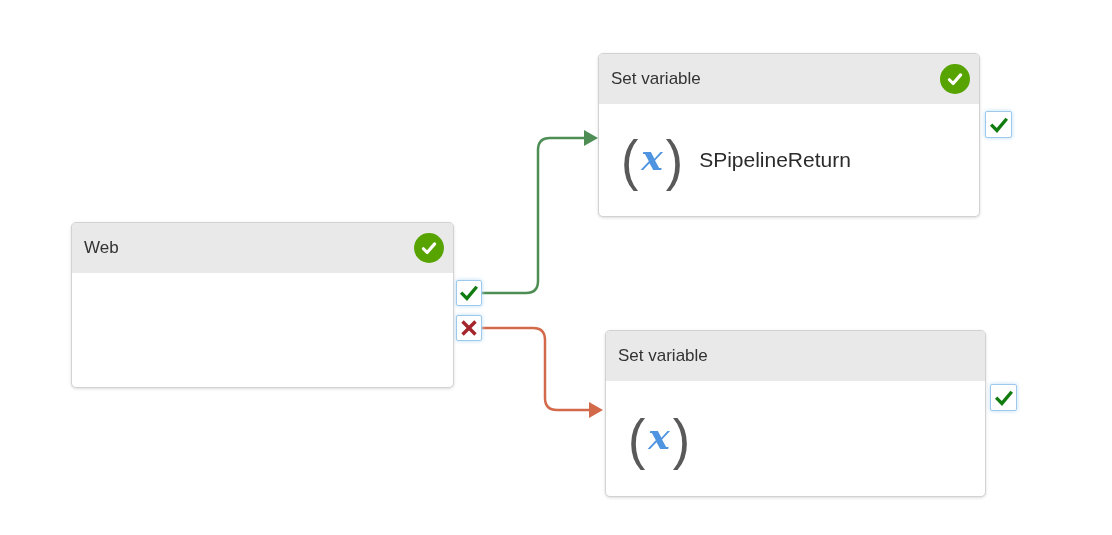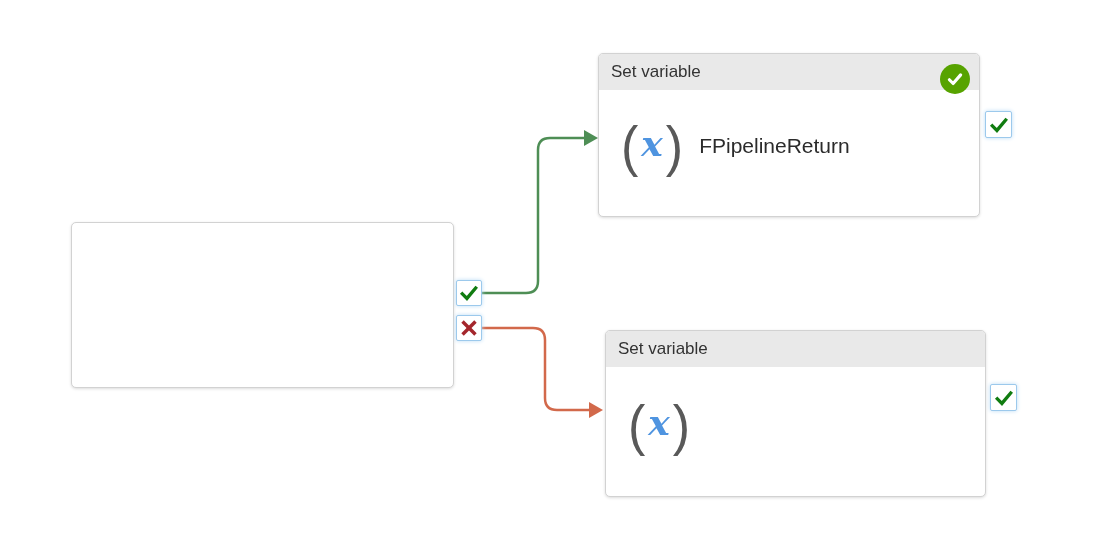--- a/index.html
+++ b/index.html
@@ -27,21 +27,21 @@
   }
   
   .card{
     position:absolute;background:#fff;
     border:1px solid var(--card_border);
     border-radius:5px;
     box-shadow:0 1px 3px rgba(0,0,0,.14);
     overflow:hidden;
   }
   .card-header{
-    position:relative;height:36px;
+    position:relative;height:50px;
     background:var(--card_header_bg);
     display:flex;align-items:center;
     padding:0 12px;
     font-size:17px;color:var(--header_text);
   }
   .badge{
     position:absolute;right:9px;top:10px;
     width:30px;height:30px;border-radius:50%;
     background:var(--badge_green);
     display:flex;align-items:center;justify-content:center;
@@ -106,38 +106,46 @@
       <path class="wire success" d="M 482 293 L 526 293 Q 538 293 538 281 L 538 150 Q 538 138 550 138 L 584 138"></path>
       <polygon class="arrow success" points="584,130 598,138 584,146"></polygon>
     </g>
     <g>
       <path class="wire failure" d="M 482 328 L 533 328 Q 545 328 545 340 L 545 398 Q 545 410 557 410 L 589 410"></path>
       <polygon class="arrow failure" points="589,402 603,410 589,418"></polygon>
     </g>
   </svg>
 
   <div class="card" id="card-web">
+    <div class="card-header">
+      <span>Web</span>
+      <span class="badge">
+        <svg width="18" height="18" viewBox="0 0 24 24">
+          <path d="M4.5 13 L9.5 18 L19.5 6.5" fill="none" stroke="#ffffff" stroke-width="4.2" stroke-linecap="round" stroke-linejoin="round"></path>
+        </svg>
+      </span>
+    </div>
   </div>
 
   <div class="card" id="card-set-success">
     <div class="card-header">
       <span>Set variable</span>
       <span class="badge">
         <svg width="18" height="18" viewBox="0 0 24 24">
           <path d="M4.5 13 L9.5 18 L19.5 6.5" fill="none" stroke="#ffffff" stroke-width="4.2" stroke-linecap="round" stroke-linejoin="round"></path>
         </svg>
       </span>
     </div>
     <div class="card-body">
       <span class="var-icon">
         <span class="paren">(</span>
         <span class="vx">x</span>
         <span class="paren">)</span>
       </span>
-      <span class="node-name">FPipelineReturn</span>
+      <span class="node-name">SPipelineReturn</span>
     </div>
   </div>
 
   <div class="card" id="card-set-failure">
     <div class="card-header">
       <span>Set variable</span>
     </div>
     <div class="card-body">
       <span class="var-icon">
         <span class="paren">(</span>

